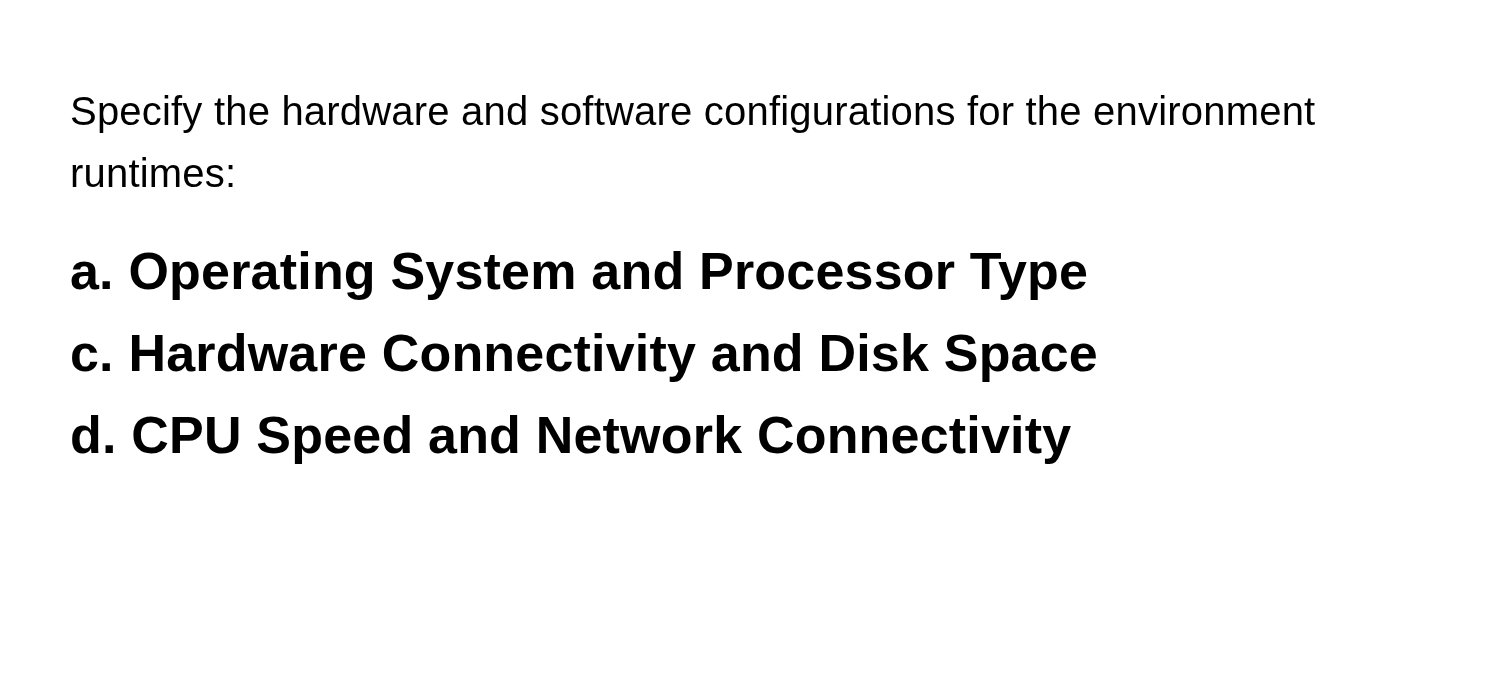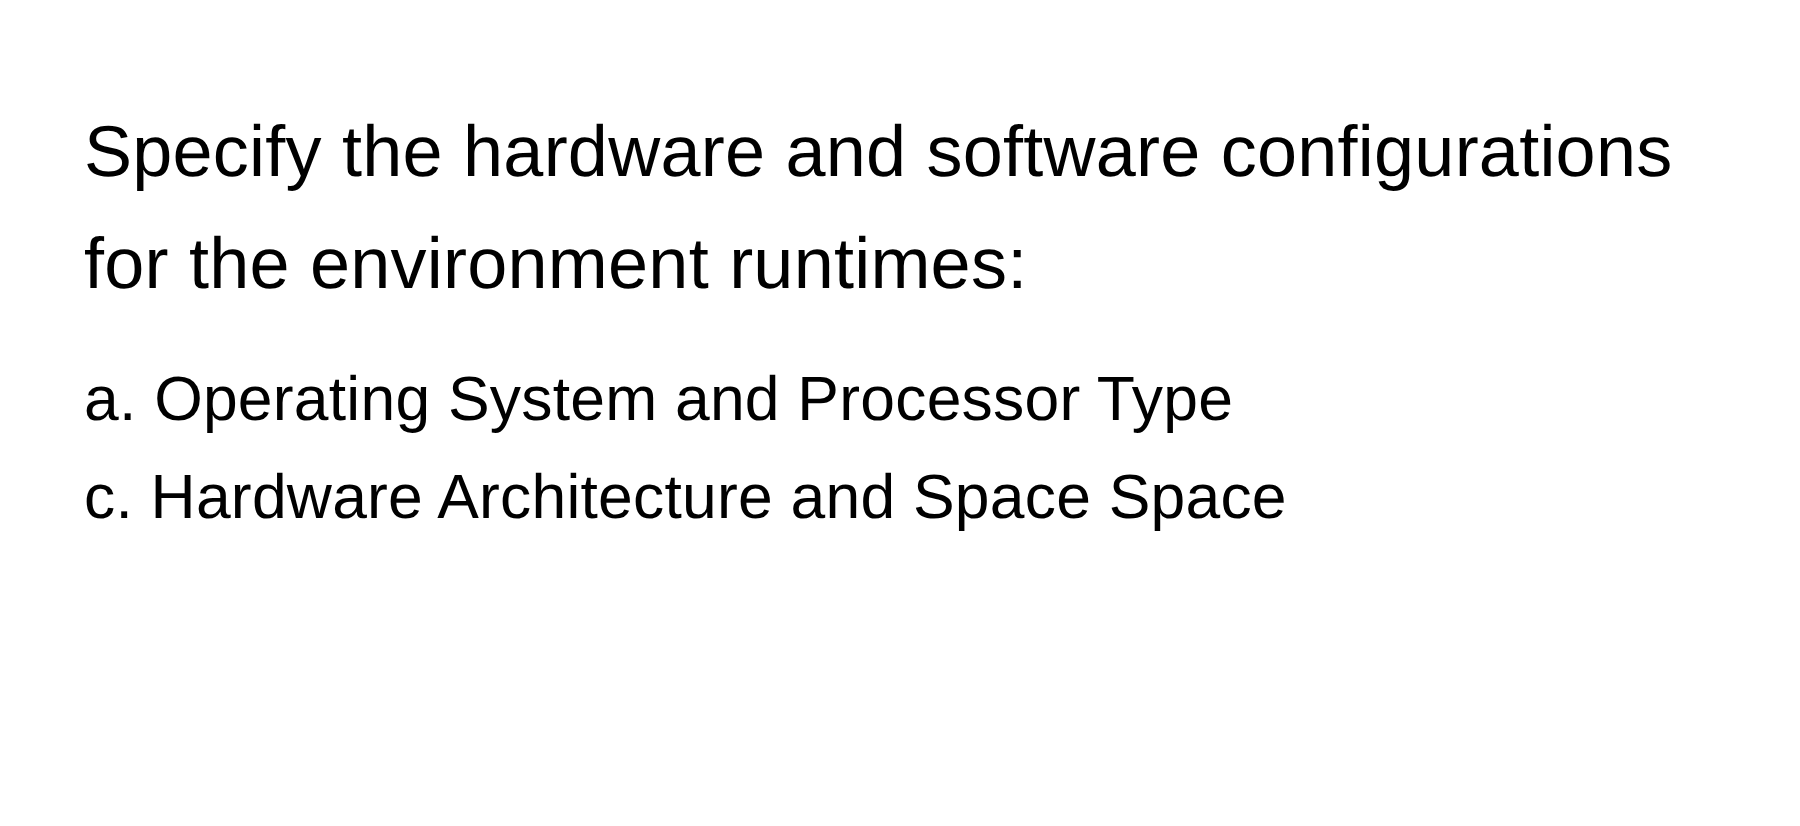--- a/index.html
+++ b/index.html
@@ -9,43 +9,47 @@
     }
     body {
       width: 1500px;
       height: 688px;
       background: #ffffff;
       font-family: -apple-system, BlinkMacSystemFont, "Segoe UI", Helvetica, Arial, sans-serif;
       padding: 80px 70px 0 70px;
       color: #000000;
     }
     .question-text {
-      font-size: 60px;
+      font-size: 40px;
       line-height: 1.55;
       font-weight: 400;
       margin-bottom: 28px;
       letter-spacing: 0.2px;
     }
     .options {
       font-size: 52px;
       line-height: 1.5;
-      font-weight: 400;
+      font-weight: 700;
       letter-spacing: 0.2px;
     }
     .option {
       margin-bottom: 4px;
     }
   </style>
 </head>
 <body>
 
 <div class="question-text">Specify the hardware and software configurations for the environment runtimes:</div>
 
 <div class="options">
   <div class="option">
     <span>a.</span>
     <span>Operating System and Processor Type</span>
   </div>
   <div class="option">
     <span>c.</span>
-    <span>Hardware Architecture and Space Space</span>
+    <span>Hardware Connectivity and Disk Space</span>
+  </div>
+  <div class="option">
+    <span>d.</span>
+    <span>CPU Speed and Network Connectivity</span>
   </div>
 </div>
 
 </body></html>

